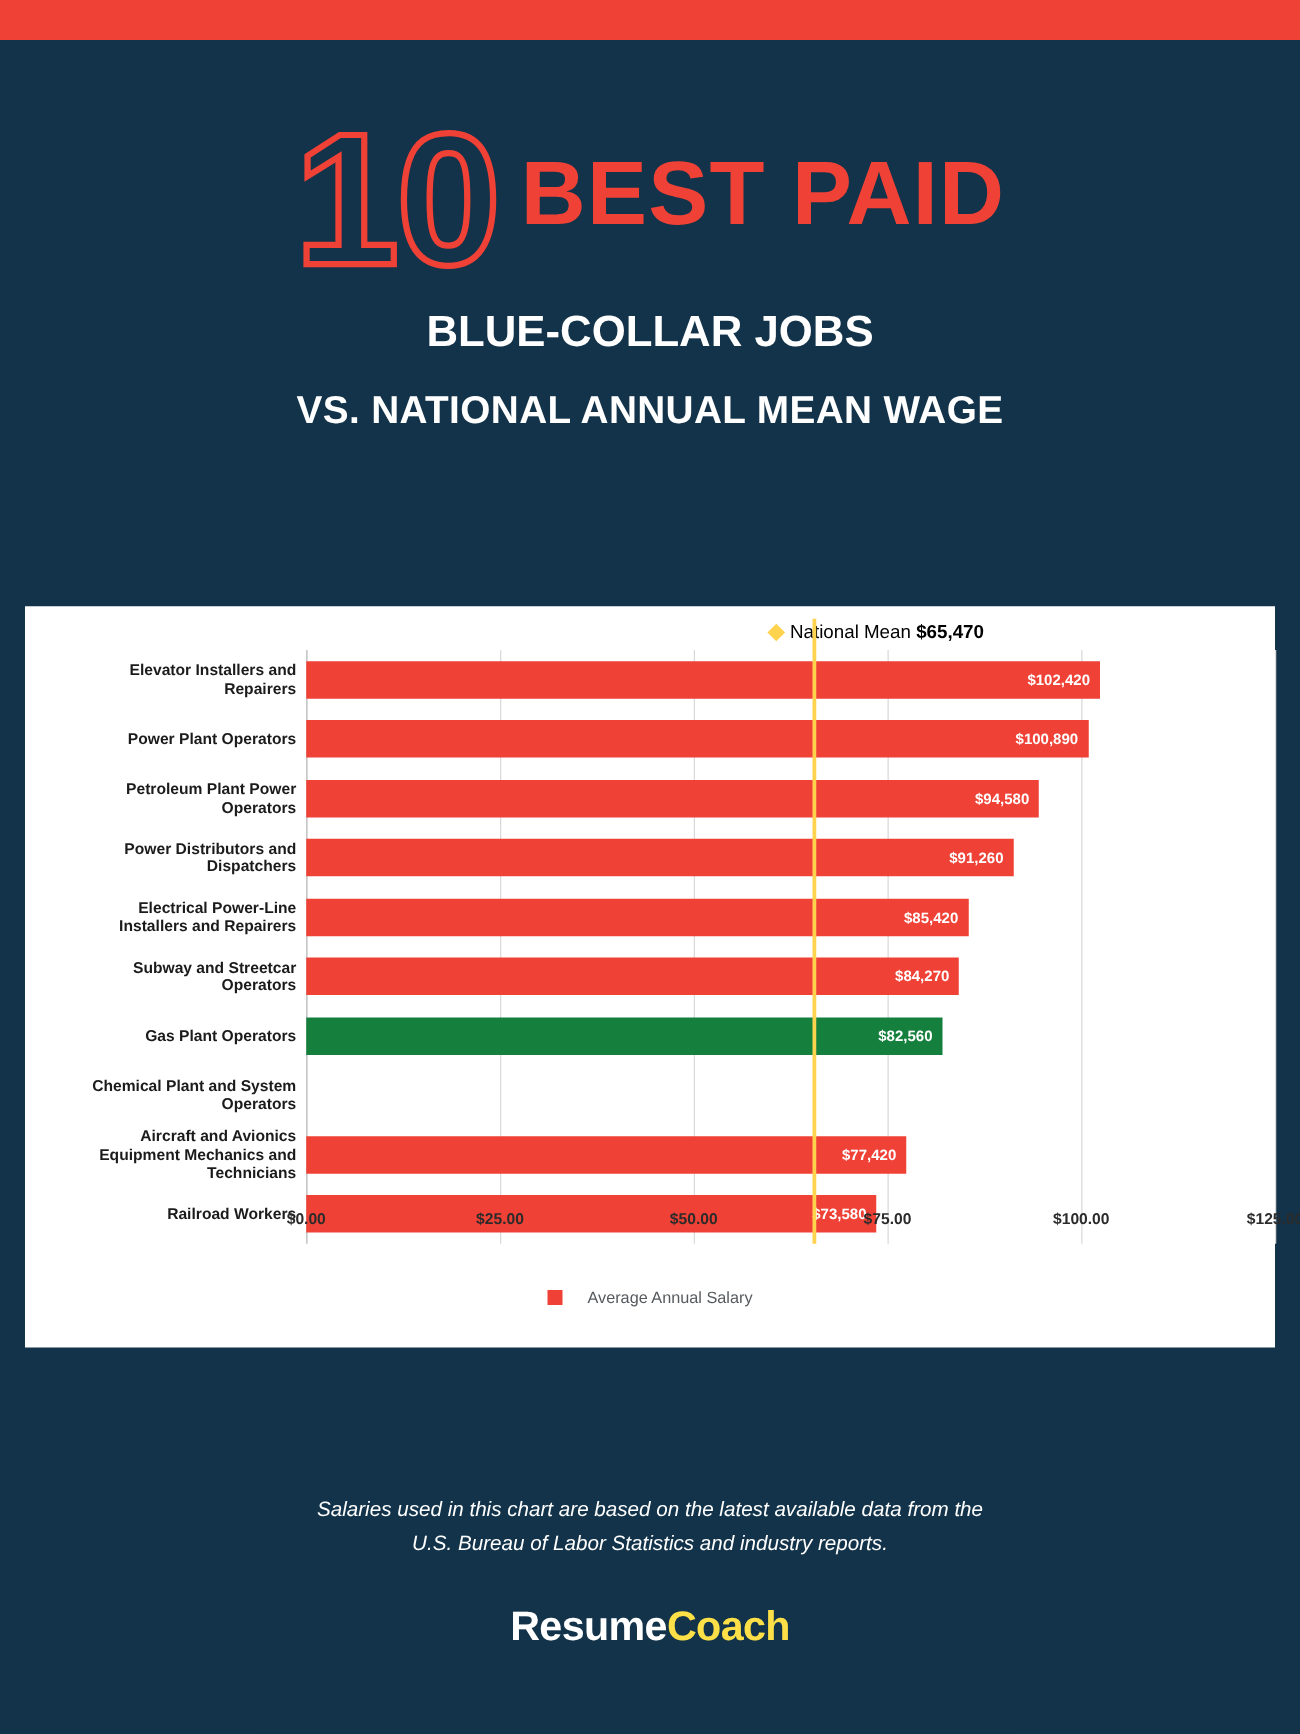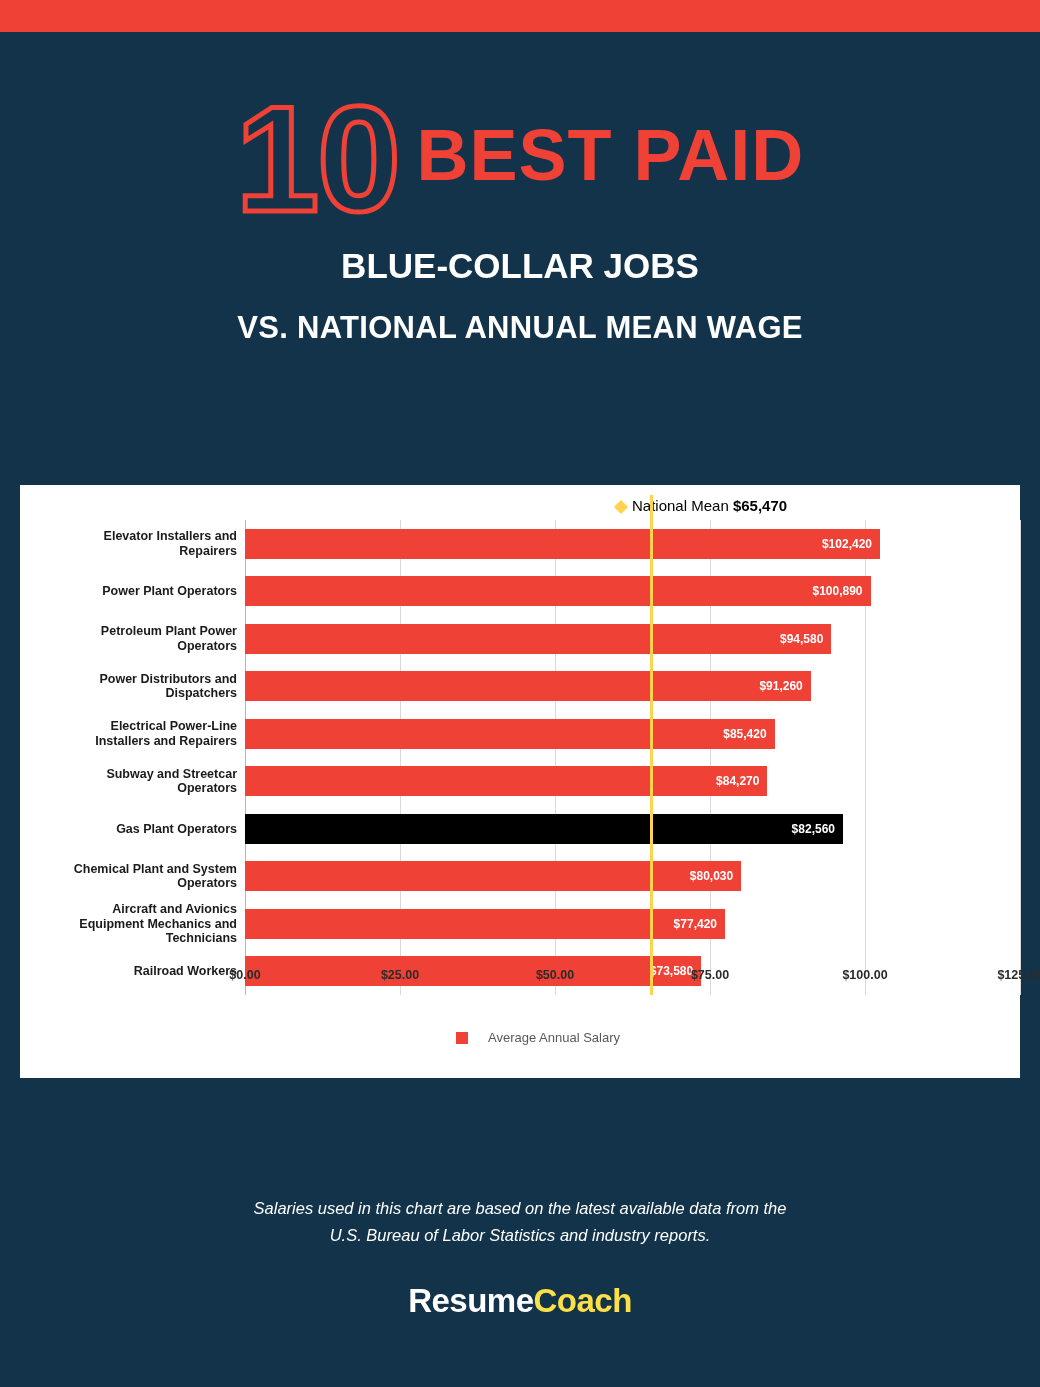--- a/index.html
+++ b/index.html
@@ -180,21 +180,20 @@
     position: absolute;
     left: 0;
     top: 545px;
     width: 1000px;
     display: flex;
     align-items: center;
     justify-content: center;
     gap: 20px;
     font-size: 13px;
     color: #555a5e;
-    margin-left: 18px;
   }
   .legend .swatch {
     width: 12px;
     height: 12px;
     background: #ef4136;
     display: inline-block;
   }
   
   .footnote {
     position: absolute;
@@ -301,31 +300,28 @@
               <div>Operators</div>
             </div>
             <div class="bar" style="width: 522.474px; background: rgb(239, 65, 54);">
               <span class="bar-value">$84,270</span>
             </div>
           </div>
           <div class="row">
             <div class="row-label">
               <div>Gas Plant Operators</div>
             </div>
-            <div class="bar" style="width: 598px; background: #000000;">
+            <div class="bar" style="width: 509px; background: #15803d;">
               <span class="bar-value">$82,560</span>
             </div>
           </div>
           <div class="row">
             <div class="row-label">
               <div>Chemical Plant and System</div>
               <div>Operators</div>
-            </div>
-            <div class="bar" style="width: 496.186px; background: rgb(239, 65, 54);">
-              <span class="bar-value">$80,030</span>
             </div>
           </div>
           <div class="row">
             <div class="row-label">
               <div>Aircraft and Avionics</div>
               <div>Equipment Mechanics and</div>
               <div>Technicians</div>
             </div>
             <div class="bar" style="width: 480.004px; background: rgb(239, 65, 54);">
               <span class="bar-value">$77,420</span>

